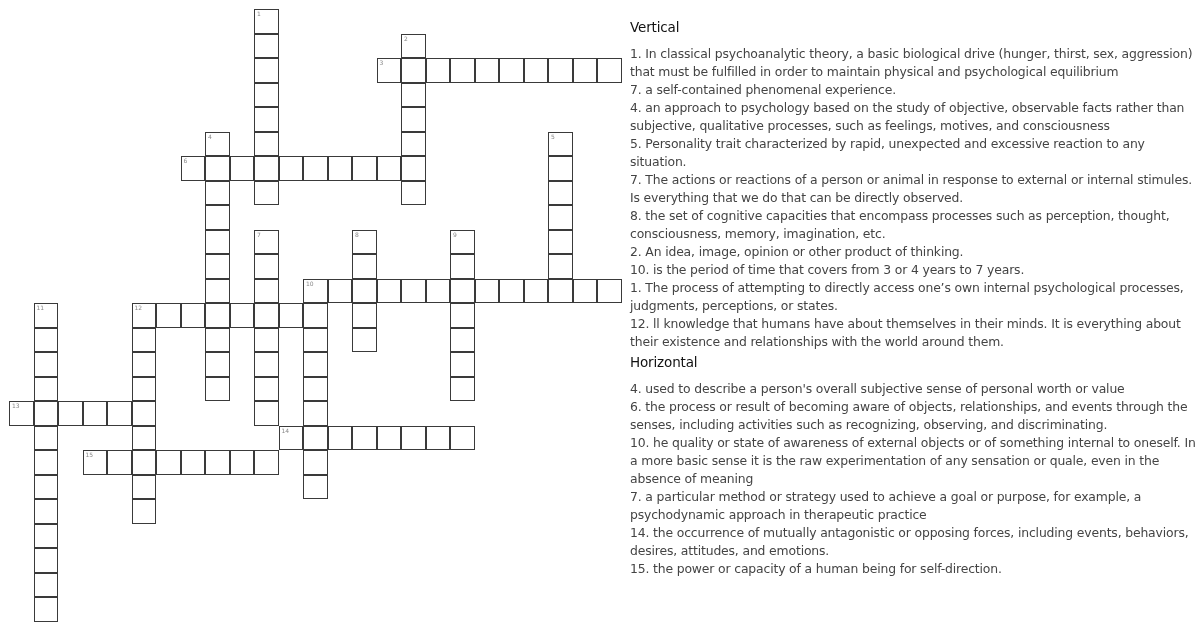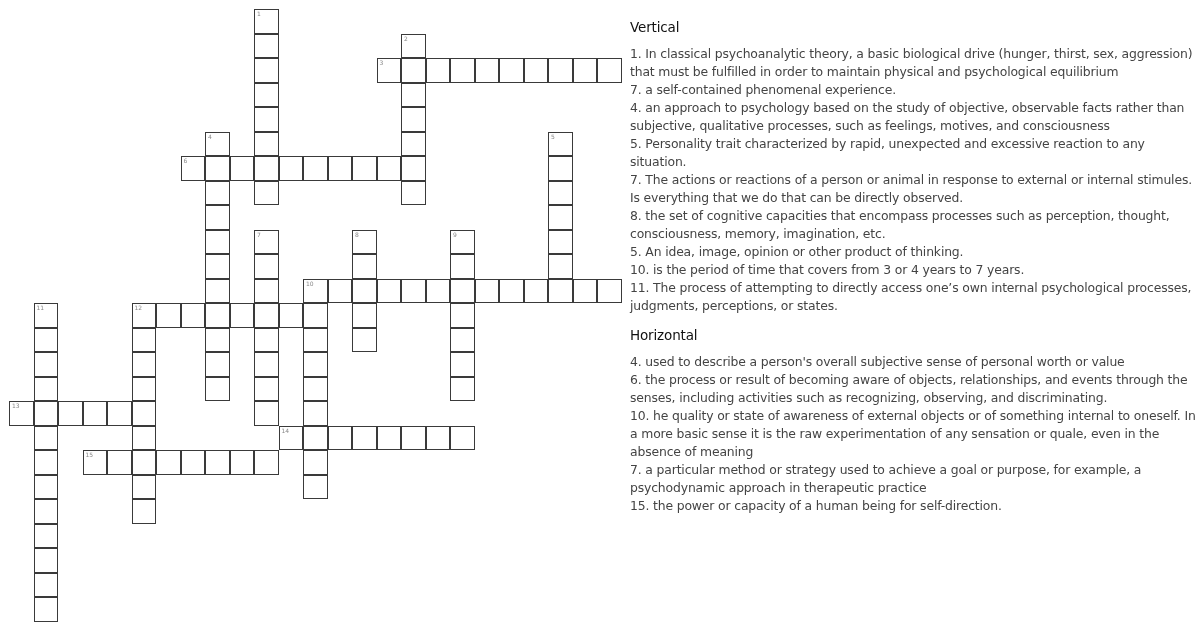--- a/index.html
+++ b/index.html
@@ -9,21 +9,21 @@
   .cell { position: absolute; width: 24.5px; height: 24.5px; box-sizing: border-box;
           border: 1px solid #3a3a3a; background: #ffffff; }
   .cell input { position: absolute; inset: 0; width: 100%; height: 100%; border: 0;
                 background: transparent; text-align: center; font-size: 12px;
                 font-family: "DejaVu Sans", sans-serif; padding: 0; outline: none; color: #222; }
   .num { position: absolute; left: 2px; top: 0px; font-size: 6px; color: #888;
          font-family: "DejaVu Sans", sans-serif; line-height: 8px; pointer-events: none; }
   #clues { position: absolute; left: 630px; top: 17px; width: 566px; color: #444;
            font-size: 12.4px; line-height: 18px; letter-spacing: -0.15px; }
   #clues h3 { margin: 0 0 8px 0; font-size: 13.5px; font-weight: normal; color: #111; line-height: 20px; }
-  #clues .sec-h { margin-top: 10px; }
+  #clues .sec-h { margin-top: 1px; }
   #clues .clue { margin: 0; }
 </style>
 </head>
 <body>
 
 <div id="grid">
     <div class="cell" style="left: 254px; top: 9px;">
       <span class="num">1</span>
       <input maxlength="1" style="">
     </div>
@@ -435,25 +435,27 @@
 
 <div id="clues">
   <h3>Vertical</h3>
   <div>
     <p class="clue">1. In classical psychoanalytic theory, a basic biological drive (hunger, thirst, sex, aggression) that must be fulfilled in order to maintain physical and psychological equilibrium</p>
     <p class="clue">7. a self-contained phenomenal experience.</p>
     <p class="clue">4. an approach to psychology based on the study of objective, observable facts rather than subjective, qualitative processes, such as feelings, motives, and consciousness</p>
     <p class="clue">5. Personality trait characterized by rapid, unexpected and excessive reaction to any situation.</p>
     <p class="clue">7. The actions or reactions of a person or animal in response to external or internal stimules. Is everything that we do that can be directly observed.</p>
     <p class="clue">8. the set of cognitive capacities that encompass processes such as perception, thought, consciousness, memory, imagination, etc.</p>
-    <p class="clue">5. An idea, image, opinion or other product of thinking.</p>
+    <p class="clue">2. An idea, image, opinion or other product of thinking.</p>
     <p class="clue">10. is the period of time that covers from 3 or 4 years to 7 years.</p>
-    <p class="clue">11. The process of attempting to directly access one’s own internal psychological processes, judgments, perceptions, or states.</p>
+    <p class="clue">1. The process of attempting to directly access one’s own internal psychological processes, judgments, perceptions, or states.</p>
+    <p class="clue">12. ll knowledge that humans have about themselves in their minds. It is everything about their existence and relationships with the world around them.</p>
   </div>
   <h3 class="sec-h">Horizontal</h3>
   <div>
     <p class="clue">4. used to describe a person's overall subjective sense of personal worth or value</p>
     <p class="clue">6. the process or result of becoming aware of objects, relationships, and events through the senses, including activities such as recognizing, observing, and discriminating.</p>
     <p class="clue">10. he quality or state of awareness of external objects or of something internal to oneself. In a more basic sense it is the raw experimentation of any sensation or quale, even in the absence of meaning</p>
     <p class="clue">7. a particular method or strategy used to achieve a goal or purpose, for example, a psychodynamic approach in therapeutic practice</p>
+    <p class="clue">14. the occurrence of mutually antagonistic or opposing forces, including events, behaviors, desires, attitudes, and emotions.</p>
     <p class="clue">15. the power or capacity of a human being for self-direction.</p>
   </div>
 </div>
 
 </body></html>

